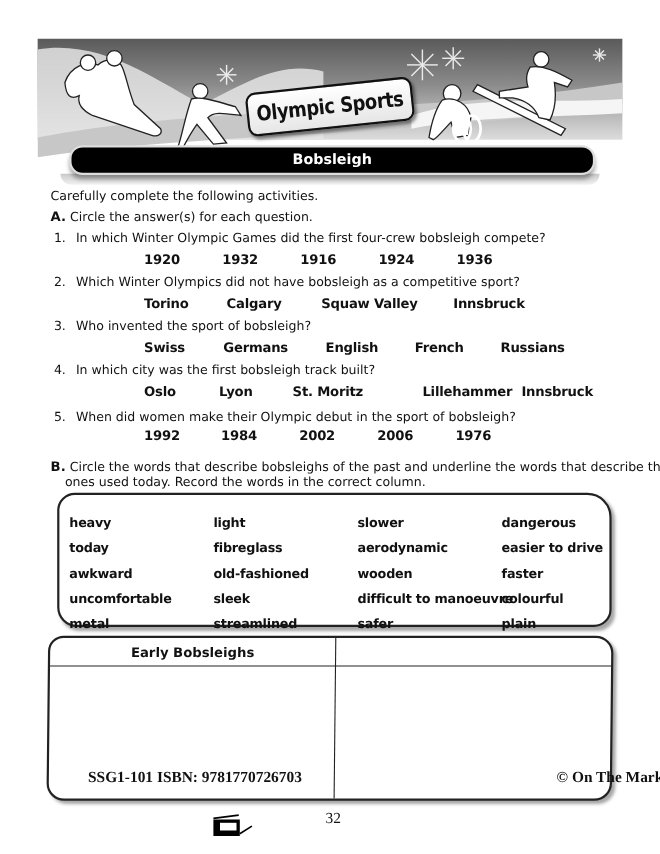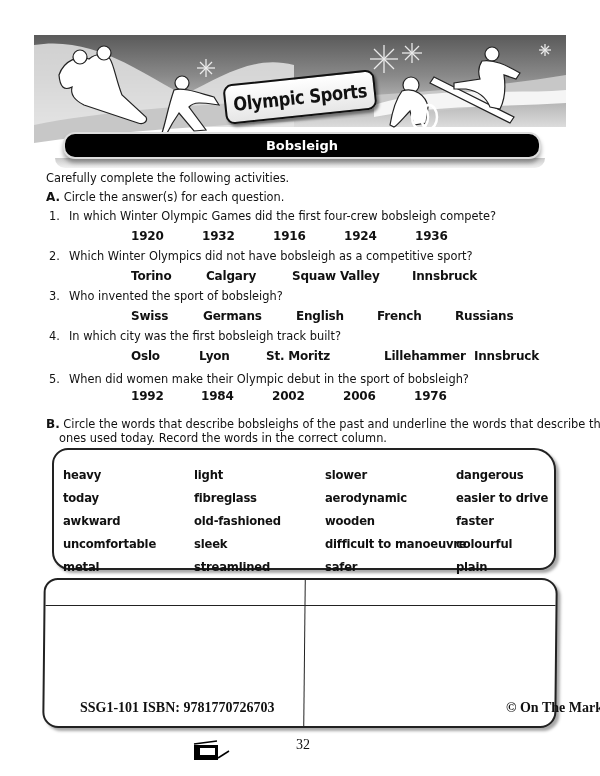--- a/index.html
+++ b/index.html
@@ -211,20 +211,21 @@
   <span class="word" style="left:271px; top:98px;">safer</span>
 
   <span class="word" style="left:402px; top:6px;">dangerous</span>
   <span class="word" style="left:402px; top:29px;">easier to drive</span>
   <span class="word" style="left:402px; top:52px;">faster</span>
   <span class="word" style="left:402px; top:75px;">colourful</span>
   <span class="word" style="left:402px; top:98px;">plain</span>
 </div>
 
 <div class="sort-table">
+  <div class="hdr" style="left:0; width:259px;">Early Bobsleighs</div>
   <div class="hdr-rule"></div>
   <div class="divider"></div>
   <div class="cell" style="left:2px; width:255px;"></div>
   <div class="cell" style="left:262px; right:2px;"></div>
 </div>
 
 <div class="footer" style="left:46px;">SSG1-101  ISBN: 9781770726703</div>
 <svg style="position:absolute; left:193px; top:740px;" width="38" height="22" viewBox="0 0 38 22">
   <rect x="1" y="5" width="24" height="15" fill="#000"></rect>
   <rect x="7" y="8" width="15" height="7" fill="#fff"></rect>

